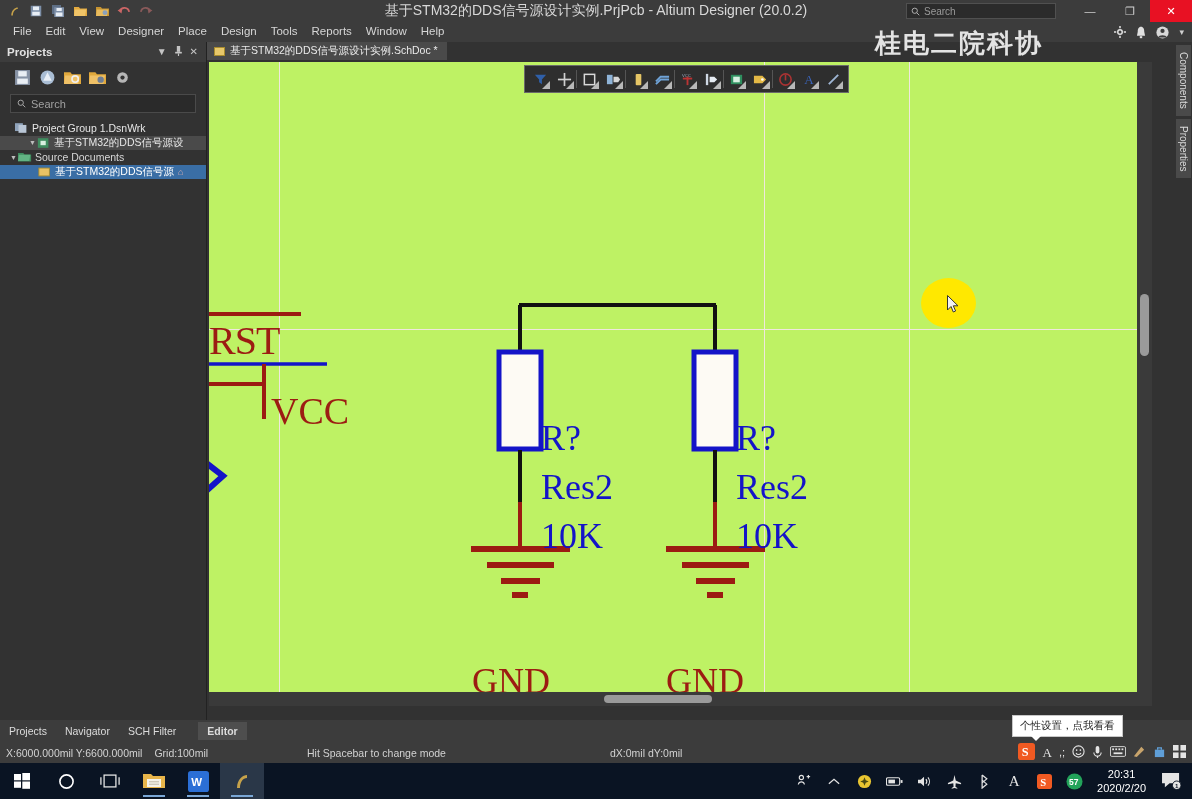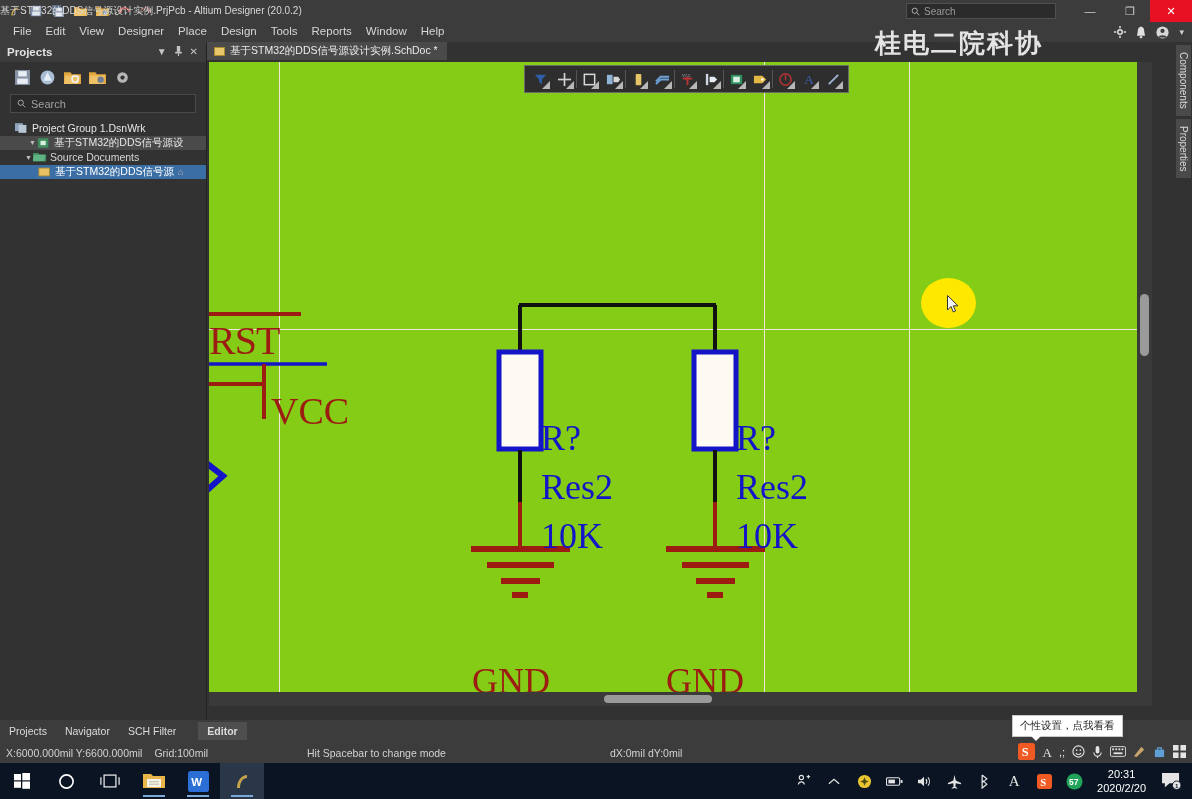--- a/index.html
+++ b/index.html
@@ -17,22 +17,22 @@
     position: absolute; left: 0; top: 0; width: 1192px; height: 22px;
     background: #3c3c3c; display: flex; align-items: center;
   }
   .title-icons { display: flex; align-items: center; gap: 2px; padding-left: 4px; }
   .ticon {
     width: 20px; height: 19px; display: flex; align-items: center; justify-content: center;
     font-size: 12px; color: #c8c8c8; line-height: 1;
   }
   .ticon svg { display:block; }
   .title-text {
-    position: absolute; left: 0; right: 0; 
-    font-size: 10px; color: #d8d8d8; pointer-events: none;
+    position: absolute; left: 0; right: 0; text-align: center;
+    font-size: 14px; color: #d8d8d8; pointer-events: none;
     white-space: nowrap;
   }
   .title-right {
     margin-left: auto; display: flex; align-items: center; height: 22px;
   }
   .searchbox {
     width: 150px; height: 16px; background: #2b2b2b; border: 1px solid #505050;
     display: flex; align-items: center; padding: 0 4px; gap: 4px; margin-right: 14px;
   }
   .searchbox .ph { font-size: 10px; color: #9a9a9a; }
@@ -161,21 +161,21 @@
   }
   .doctab .ficon { width: 11px; height: 9px; background: #e8c86a; border: 1px solid #a98c2e; }
 
   
   .canvaswrap {
     position: absolute; left: 207px; top: 62px; width: 968px; height: 658px;
     background: #323232;
   }
   .sheet {
     position: absolute; left: 2px; top: 0; width: 943px; height: 644px;
-    background: #84cc16; overflow: hidden;
+    background: #bef264; overflow: hidden;
   }
   .gridline-v {
     position: absolute; top: 0; bottom: 0; width: 1px; background: #f0e7de;
   }
   .gridline-h {
     position: absolute; left: 0; right: 0; height: 1px; background: #f0e7de;
   }
 
   
   .floattb {
@@ -409,21 +409,21 @@
         <span class="tlabel">Project Group 1.DsnWrk</span>
       </div>
       <div class="trow sel-grey" style="padding-left:28px">
         <span class="tw-arrow">▼</span>
         <svg class="tw-ic" viewBox="0 0 16 13">
             <rect x="1" y="1" width="12" height="11" fill="#3f8d5f"></rect>
             <rect x="4" y="4" width="6" height="5" fill="#d9f0e0"></rect>
           </svg>
         <span class="tlabel">基于STM32的DDS信号源设</span>
       </div>
-      <div class="trow" style="padding-left:24px">
+      <div class="trow" style="padding-left:9px">
         <span class="tw-arrow">▼</span>
         <svg class="tw-ic" viewBox="0 0 16 13">
             <path d="M0 2h6l1.5 1.5H15v8H0z" fill="#3f8d5f"></path>
             <path d="M1 4h13l-1 7H0z" fill="#62b383"></path>
           </svg>
         <span class="tlabel norm">Source Documents</span>
       </div>
       <div class="trow sel-blue" style="padding-left:38px">
         <svg class="tw-ic" viewBox="0 0 16 13">
             <rect x="1" y="2" width="12" height="9" fill="#e9c265" stroke="#a98c2e"></rect>

